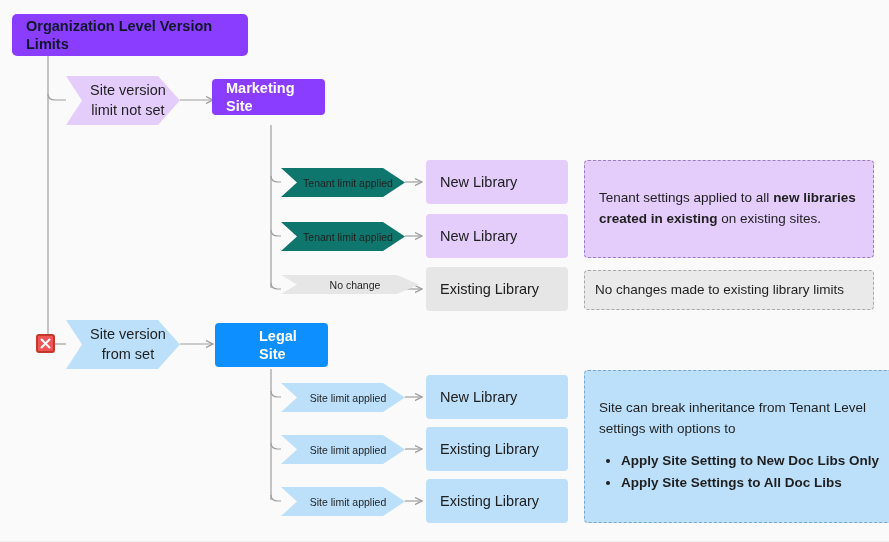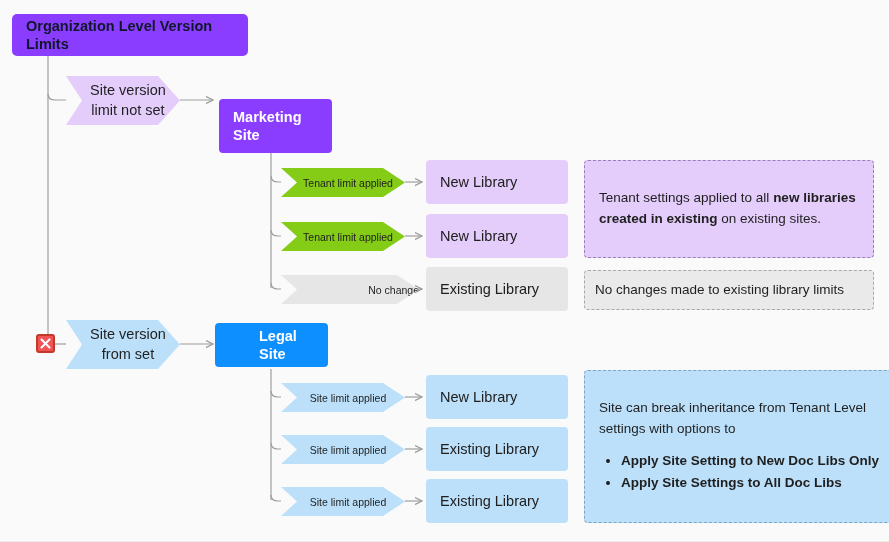--- a/index.html
+++ b/index.html
@@ -82,21 +82,21 @@
     clip-path: polygon(0% 0%, calc(100% - 22px) 0%, 100% 50%, calc(100% - 22px) 100%, 0% 100%, 16px 50%);
   }
   .chev-big {
     font-size: 14.5px;
     line-height: 1.35;
   }
   .chev-small {
     font-size: 10.5px;
   }
   .chev-purple-light { background: #e4ccfb; }
-  .chev-purple-mid   { background: #84cc16; }
+  .chev-purple-mid   { background: #0f766e; }
   .chev-gray         { background: #e6e6e6; }
   .chev-blue         { background: #bce0fa; }
   .chev-label {
     display: block;
     padding-left: 10px;
   }
 
   
   .note {
     position: absolute;
@@ -192,39 +192,39 @@
     <span>Organization Level Version Limits</span>
   </div>
 
   <div class="chev chev-big chev-purple-light" style="left:66px; top:76px; width:114px; height:49px;">
     <span class="chev-label">
       <span>Site version</span><br>
       <span>limit not set</span>
     </span>
   </div>
 
-  <div class="node node-site-purple" style="left:219px; top:79px; width:113px; height:54px;margin-top:20px;">
+  <div class="node node-site-purple" style="left:212px; top:79px; width:113px; height:36px;">
     <span>Marketing Site</span>
   </div>
 
   <div class="chev chev-small chev-purple-mid" style="left:281px; top:168px; width:124px; height:29px;">
     <span class="chev-label">Tenant limit applied</span>
   </div>
   <div class="node node-lib-purple" style="left:426px; top:160px; width:142px; height:44px;">
     <span>New Library</span>
   </div>
 
   <div class="chev chev-small chev-purple-mid" style="left:281px; top:222px; width:124px; height:29px;">
     <span class="chev-label">Tenant limit applied</span>
   </div>
   <div class="node node-lib-purple" style="left:426px; top:214px; width:142px; height:44px;">
     <span>New  Library</span>
   </div>
 
-  <div class="chev chev-small chev-gray" style="left:281px; top:275px; width:138px; height:29px;justify-content:flex-end;">
+  <div class="chev chev-small chev-gray" style="left:281px; top:275px; width:138px; height:19px;">
     <span class="chev-label">No change</span>
   </div>
   <div class="node node-lib-gray" style="left:426px; top:267px; width:142px; height:44px;">
     <span>Existing Library</span>
   </div>
 
   <div class="note note-purple" style="left:584px; top:160px; width:290px; height:98px;">
     <div>
       <span>Tenant settings applied to all </span><b>new libraries created in existing</b><span> on existing sites.</span>
     </div>

